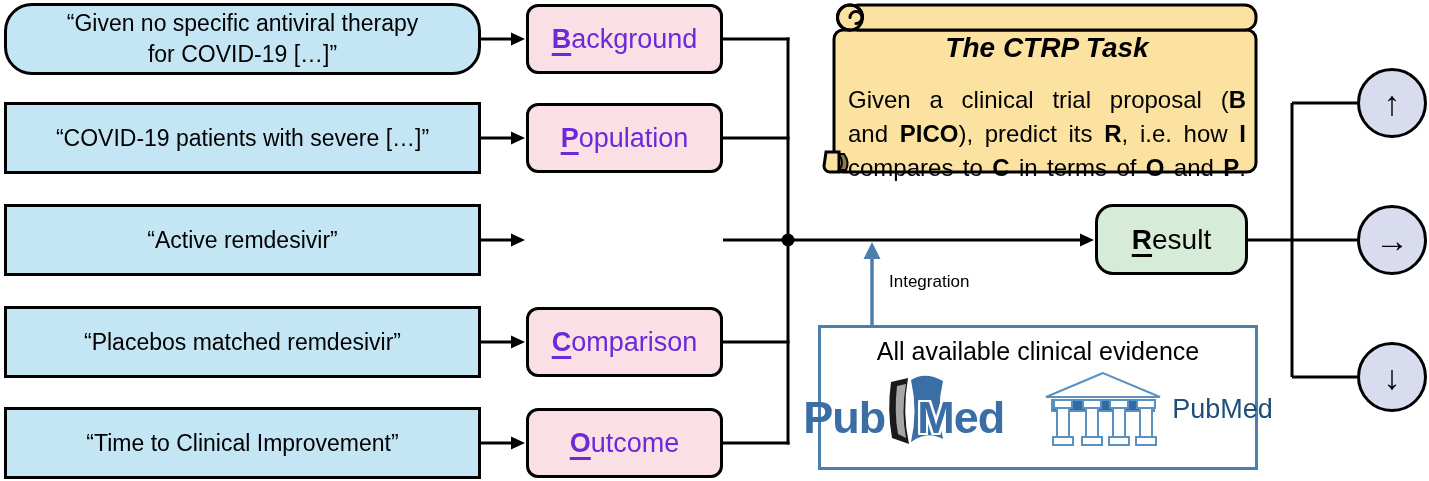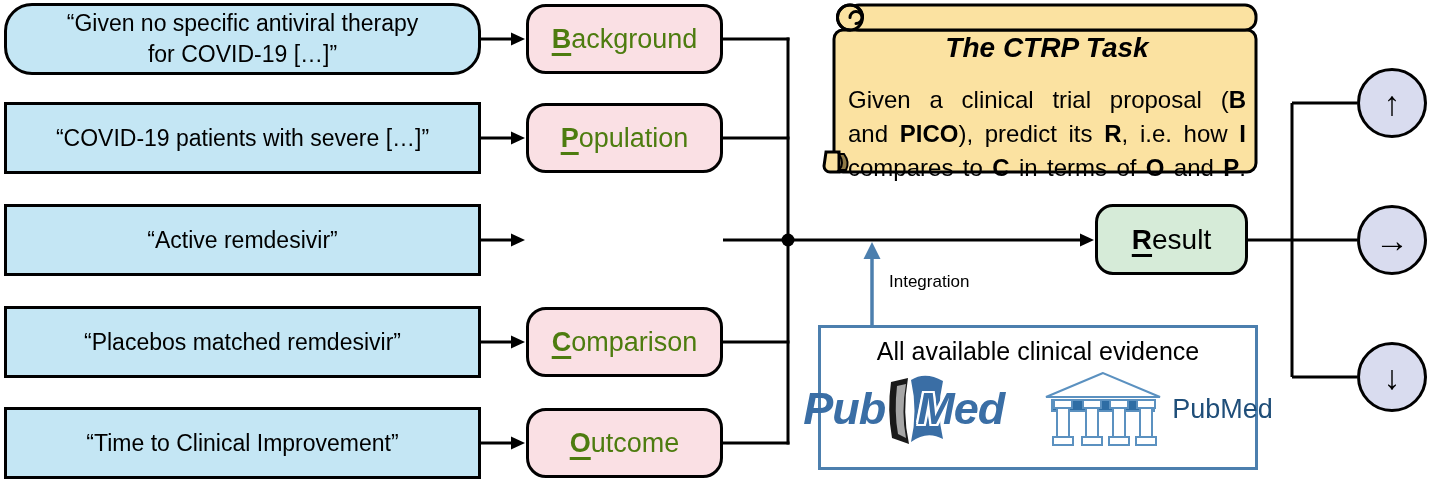--- a/index.html
+++ b/index.html
@@ -33,24 +33,24 @@
     display:flex;align-items:center;justify-content:center;
     font-size:23px;color:#000;text-align:center;z-index:2;
   }
   .quote-box .one-line{white-space:nowrap;}
   .quote-box .two-line{max-width:382px;line-height:31px;}
 
   
   .elem-box{
     position:absolute;left:526px;width:197px;height:70px;
     background:var(--pink-box);
-    border:3px solid var(--line-color);border-radius:20px;
-    box-sizing:border-box;
-    display:flex;align-items:center;justify-content:center;
-    font-size:27px;color:#4d7c0f;white-space:nowrap;z-index:2;
+    border:3px solid var(--line-color);border-radius:12px;
+    box-sizing:border-box;
+    display:flex;align-items:center;justify-content:center;
+    font-size:27px;color:#6d28d9;white-space:nowrap;z-index:2;
   }
   .initial{
     font-weight:bold;
     text-decoration:underline;
     text-decoration-thickness:2.5px;
     text-underline-offset:5px;
   }
 
   
   .result-box{
@@ -90,21 +90,21 @@
     background:#fff;border:3px solid var(--steel-blue);
     box-sizing:border-box;z-index:2;
   }
   #evidence-heading{
     margin-top:9px;text-align:center;font-size:25px;color:#000;
   }
   #logo-row{
     display:flex;align-items:center;justify-content:center;
     gap:38px;margin-top:4px;
   }
-  #pubmed-logo{display:flex;align-items:center;height:70px;font-style:italic;}
+  #pubmed-logo{display:flex;align-items:flex-end;height:70px;}
   .pubmed-word{
     font-size:45px;font-weight:bold;color:var(--pubmed-blue);
     letter-spacing:-1px;
   }
   #pubmed-part2{
     margin-left:-28px;
     text-shadow:-2px 0 #fff,2px 0 #fff,0 -2px #fff,0 2px #fff,-2px -2px #fff,2px 2px #fff,-2px 2px #fff,2px -2px #fff;
   }
   #pmc-logo{display:flex;align-items:center;gap:8px;}
   #pmc-text{

